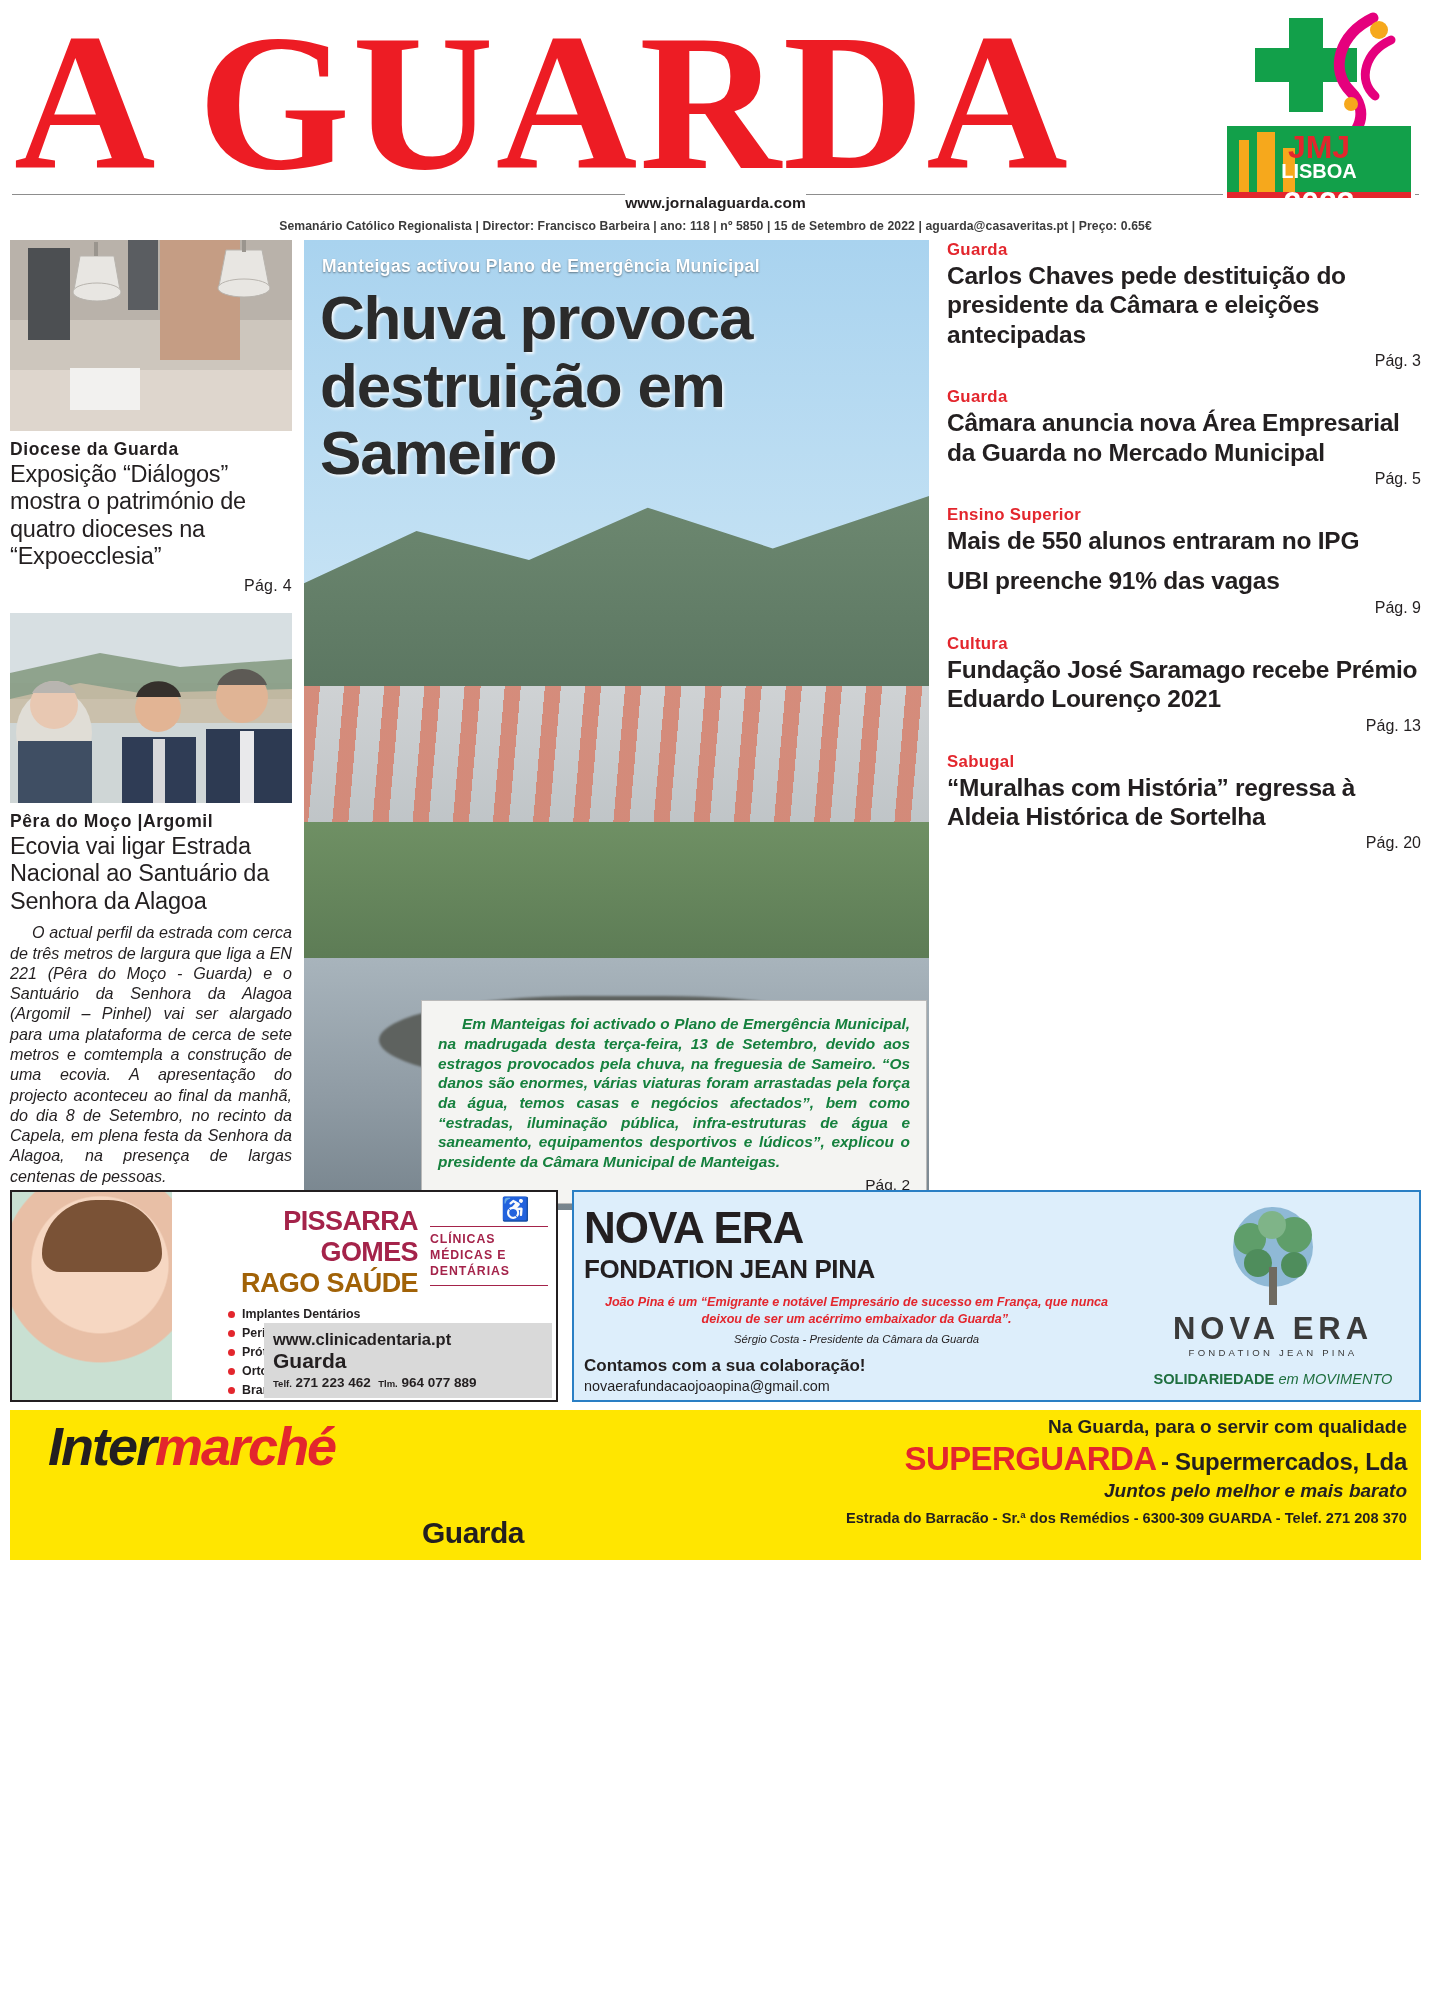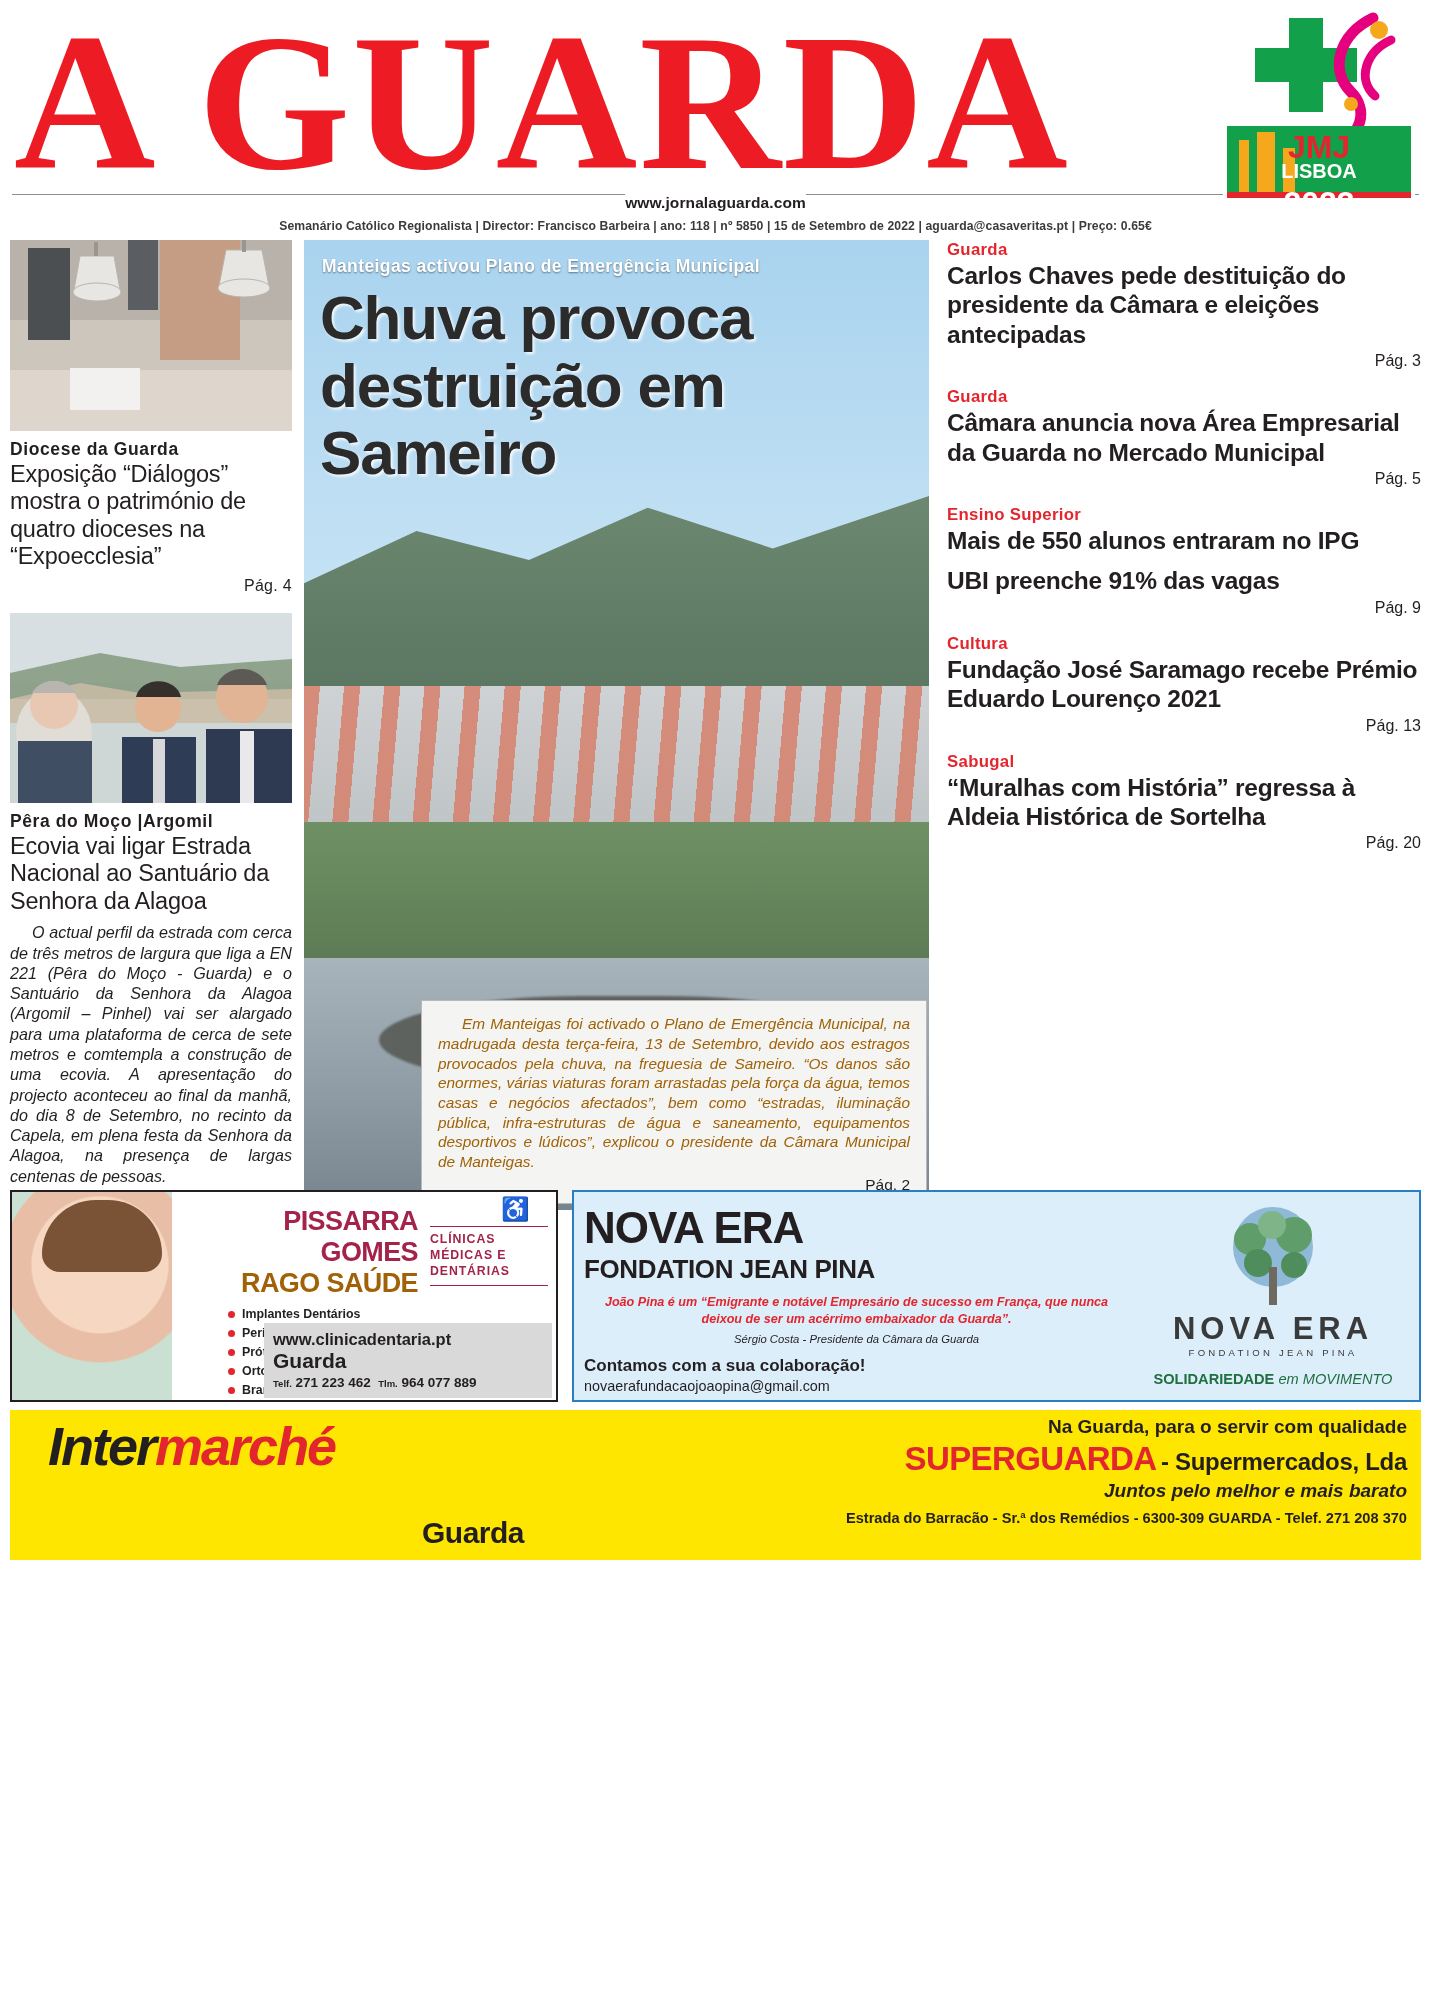--- a/index.html
+++ b/index.html
@@ -115,21 +115,21 @@
     color: #2b2b2b; letter-spacing: -1.2px;
     text-shadow: 2px 2px 3px rgba(255,255,255,.85);
   }
   .caption-box {
     position: absolute; left: 117px; bottom: 6px; right: 2px;
     background: #f4f4f2; border: 1px solid #b9b9b9;
     padding: 13px 16px 9px 16px;
   }
   .caption-text {
     font-style: italic; font-size: 15.4px; line-height: 1.28;
-    text-align: justify; color: #a16207; text-indent: 24px;
+    text-align: justify; color: #15803d; text-indent: 24px; font-weight: bold;
   }
   .caption-page {
     text-align: right; font-size: 15.5px; margin-top: 4px; font-style: normal;
   }
 
   
   .col-right { padding-left: 6px; }
   .rb { margin-bottom: 17px; }
   .rb-cat {
     font-size: 16.8px; font-weight: bold; color: #e3262d;

